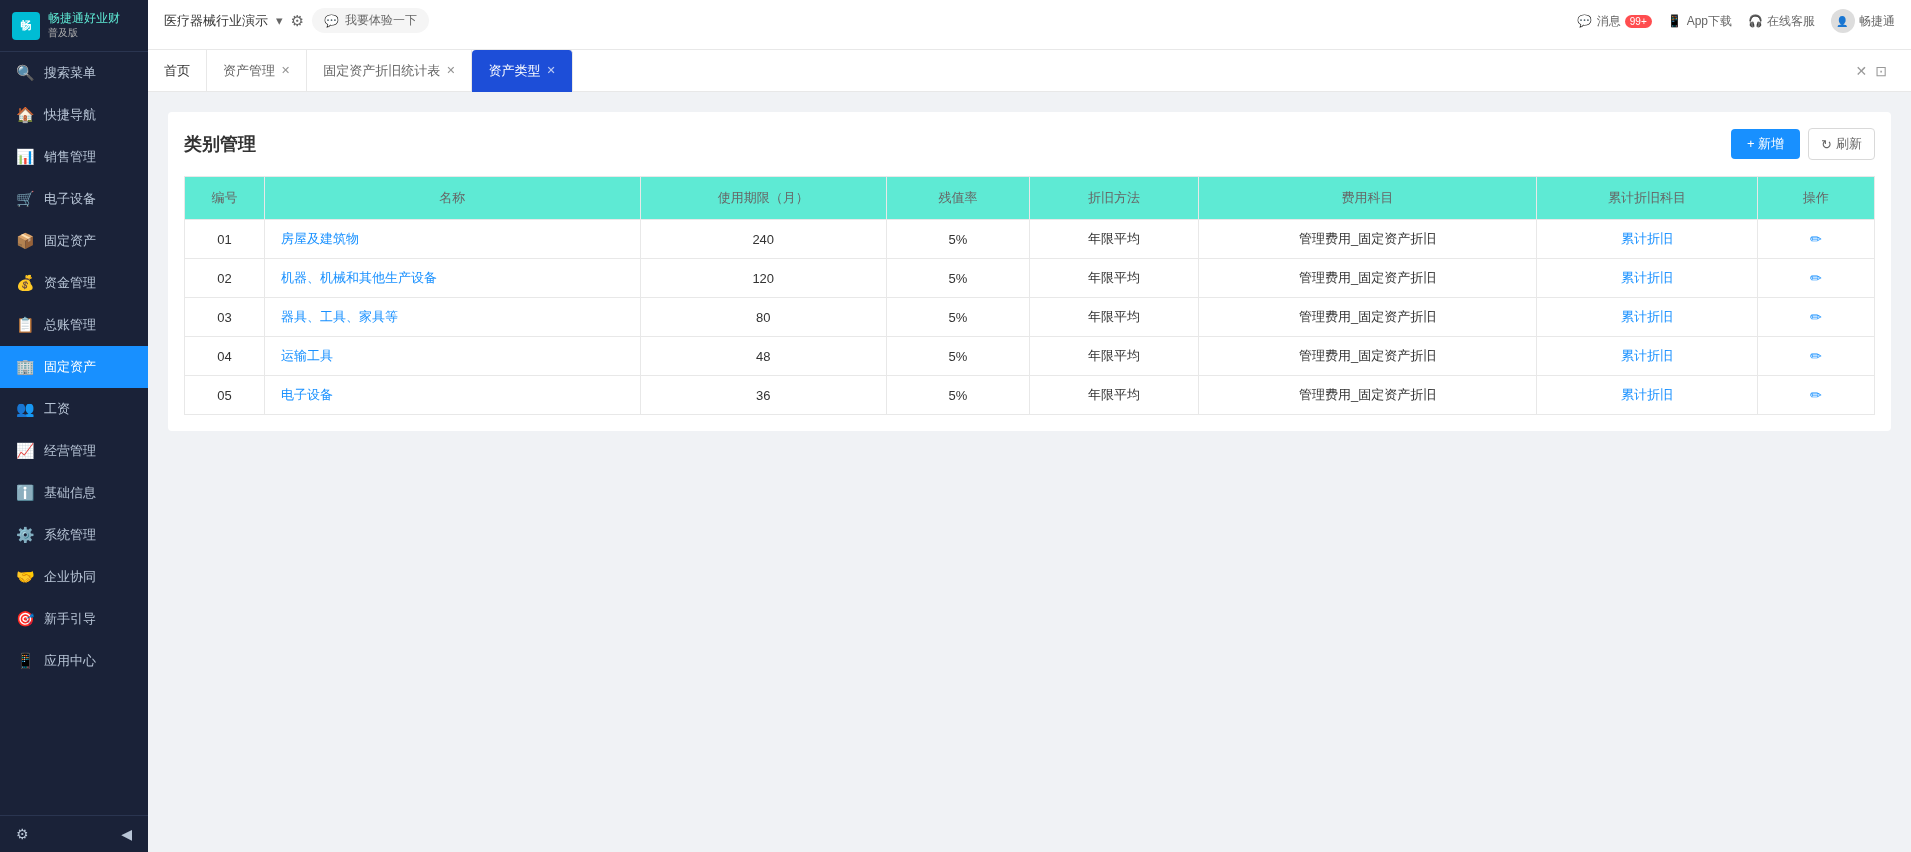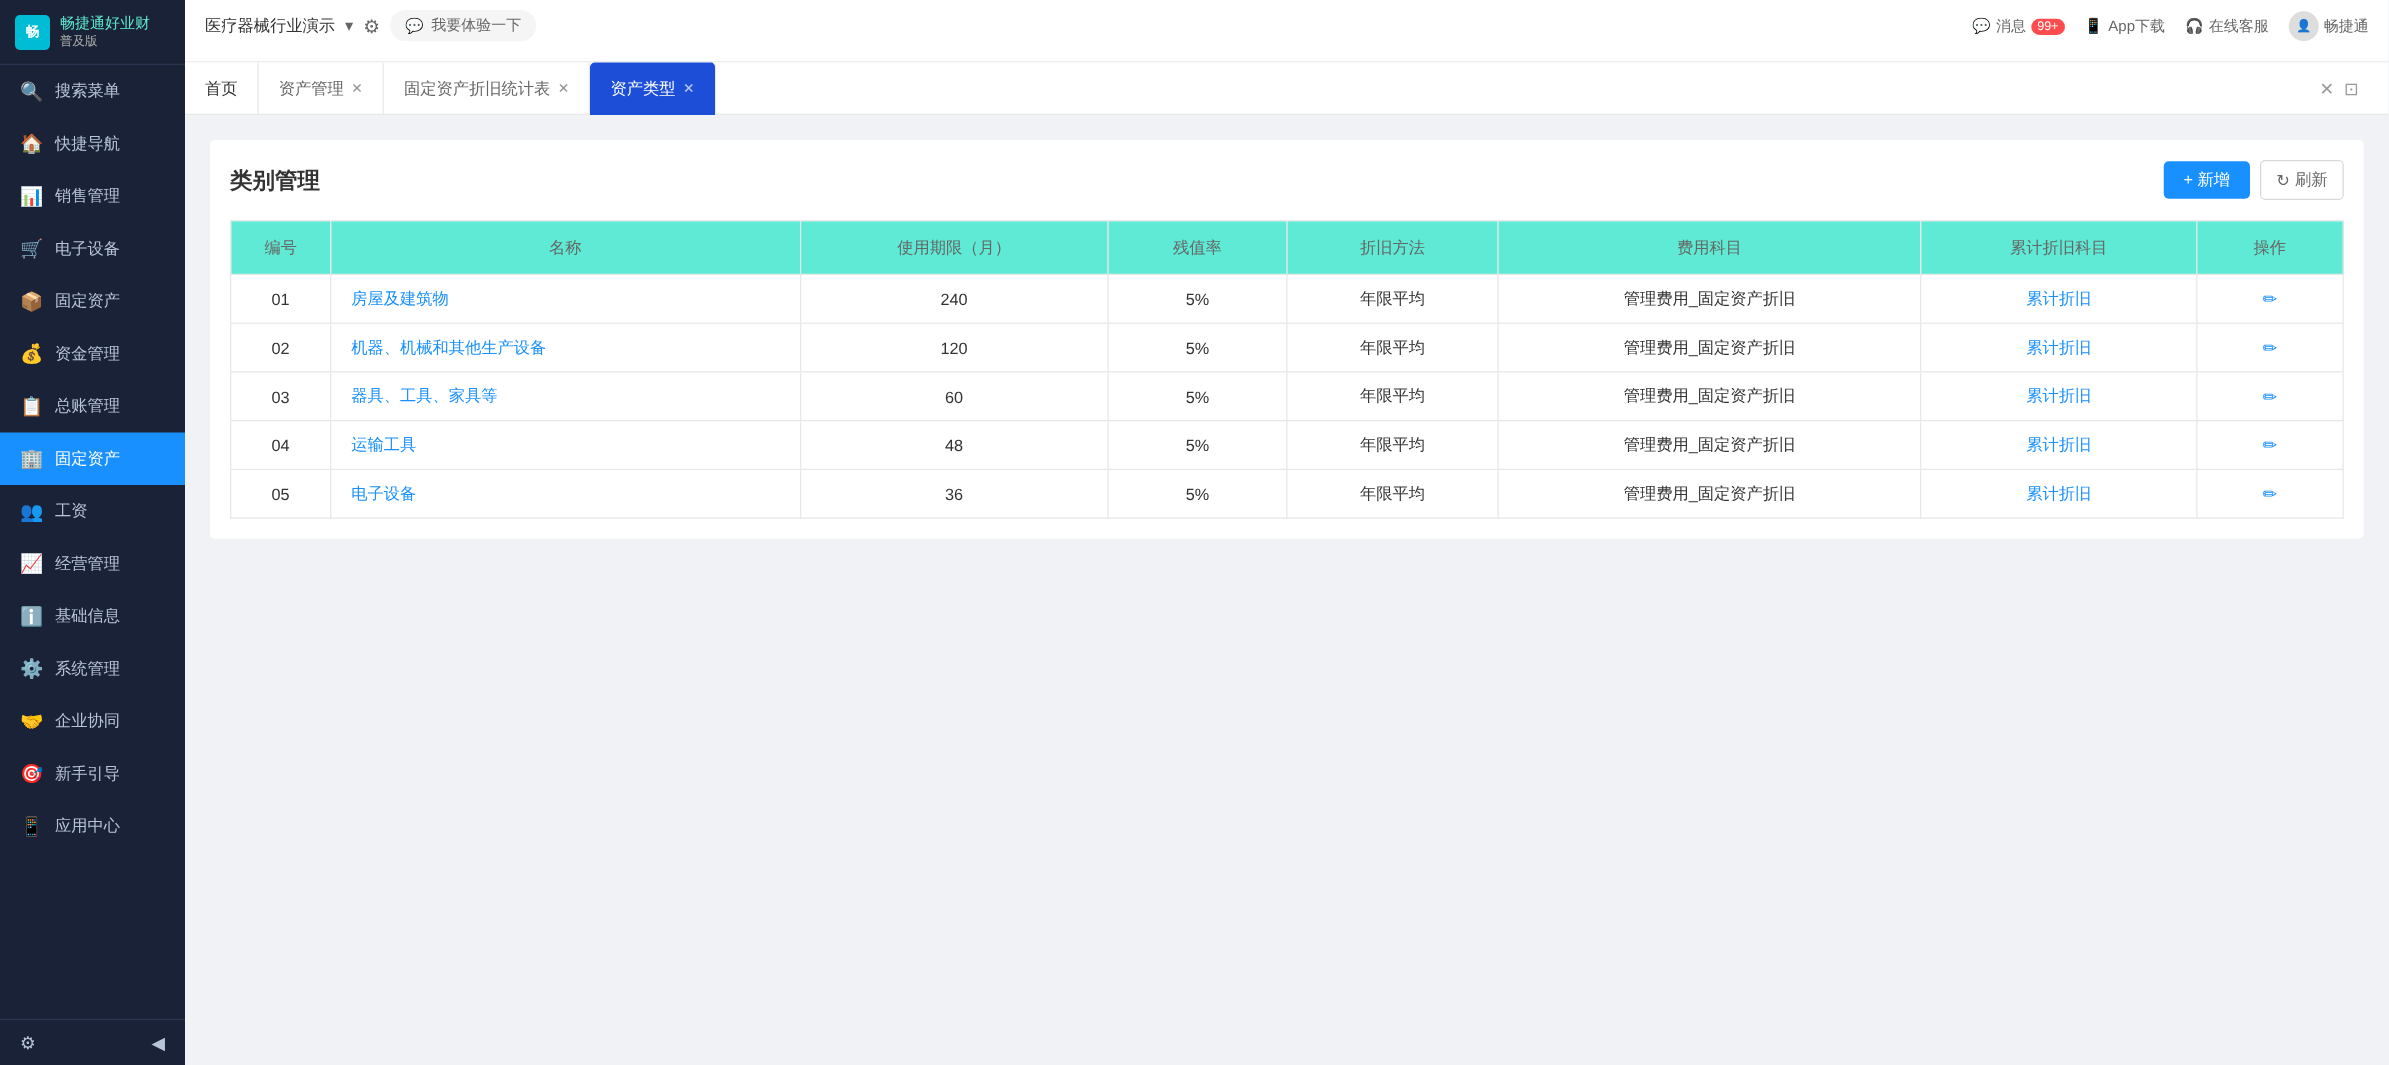--- a/index.html
+++ b/index.html
@@ -337,21 +337,21 @@
       <td>120</td>
       <td>5%</td>
       <td>年限平均</td>
       <td>管理费用_固定资产折旧</td>
       <td style="color:#1890ff">累计折旧</td>
       <td class="action-cell"><span class="edit-icon">✏</span></td>
     </tr>
             <tr>
       <td>03</td>
       <td class="link-text">器具、工具、家具等</td>
-      <td>60</td>
+      <td>80</td>
       <td>5%</td>
       <td>年限平均</td>
       <td>管理费用_固定资产折旧</td>
       <td style="color:#1890ff">累计折旧</td>
       <td class="action-cell"><span class="edit-icon">✏</span></td>
     </tr>
             <tr>
       <td>04</td>
       <td class="link-text">运输工具</td>
       <td>48</td>

